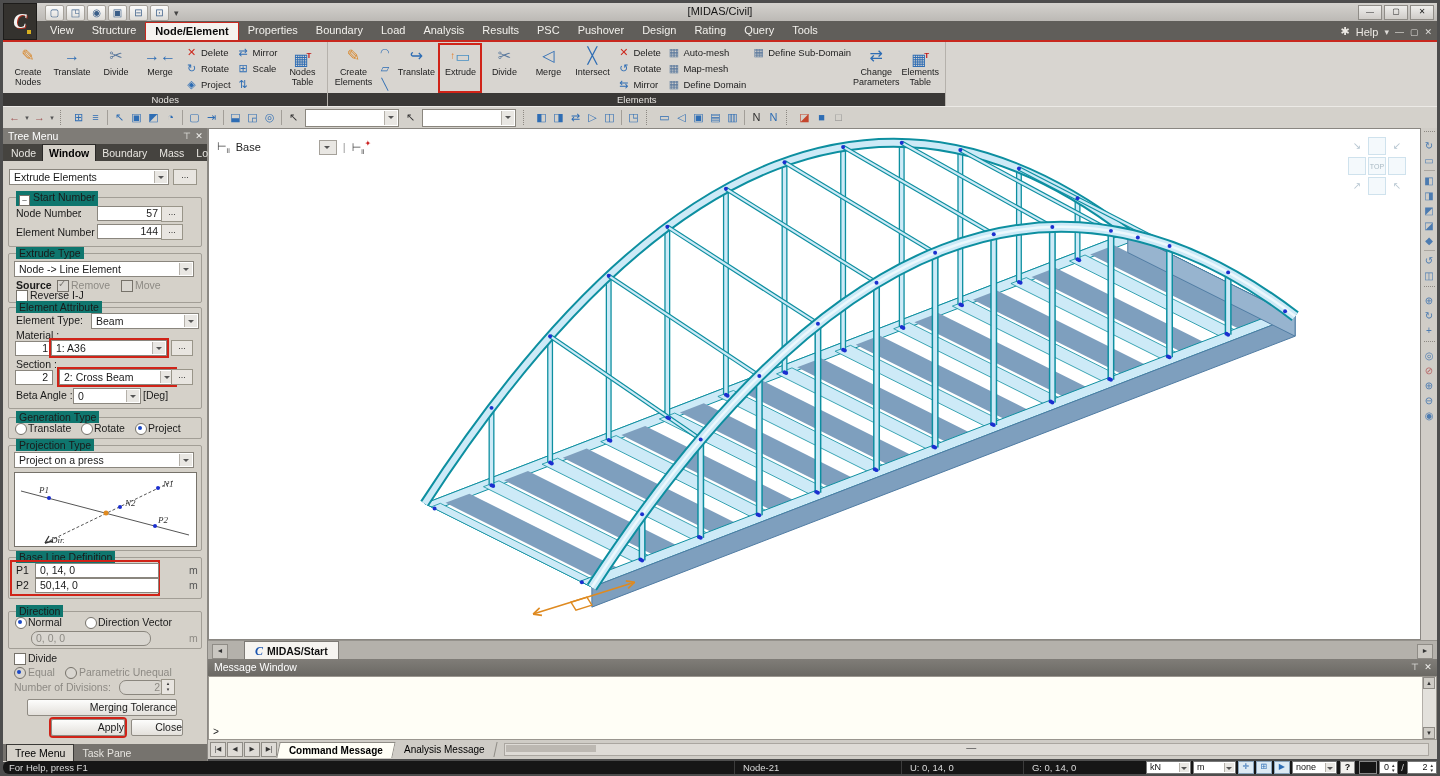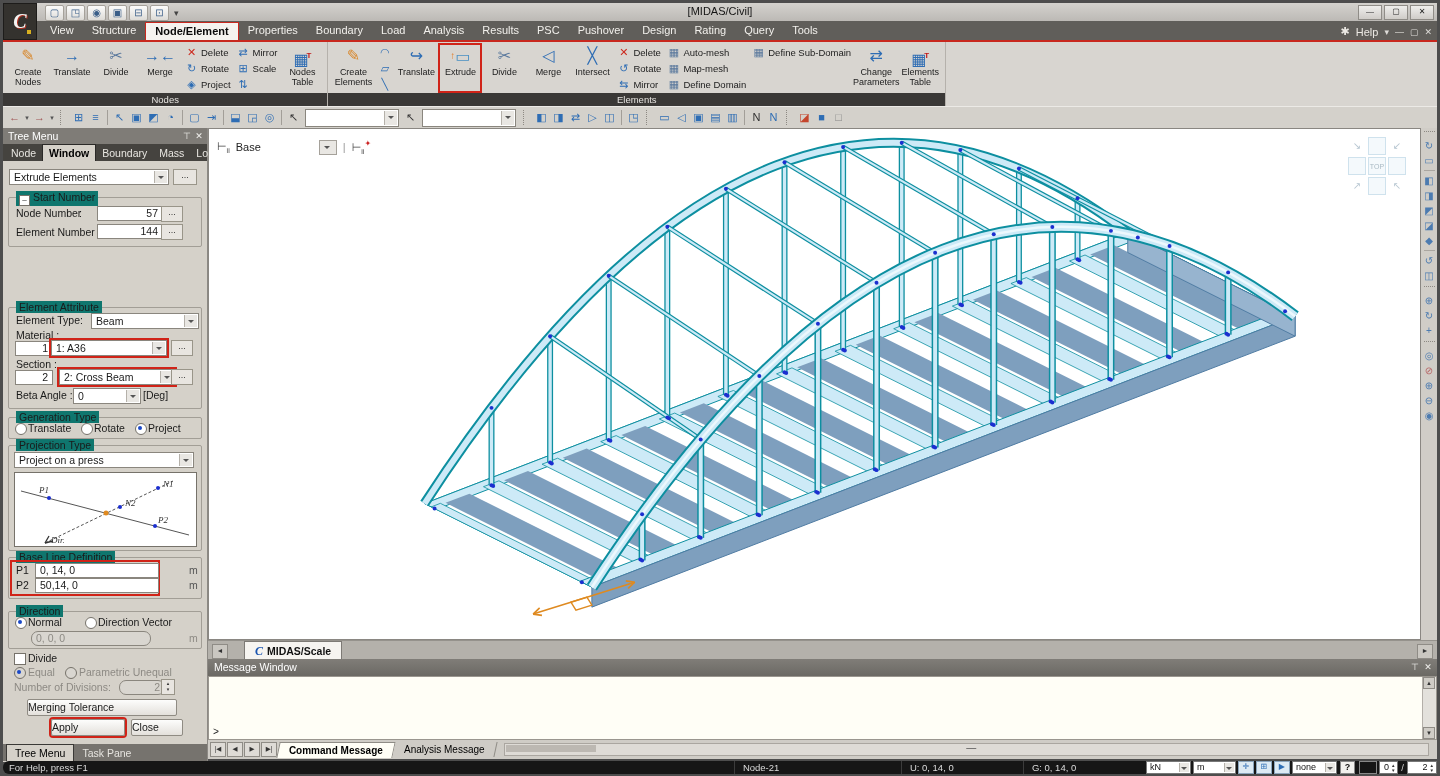--- a/index.html
+++ b/index.html
@@ -61,21 +61,21 @@
   .lbl{position:absolute;white-space:nowrap;}
   .cbx{position:absolute;width:10px;height:10px;background:#fff;border:1px solid #76726a;}
   .cbx.ck:after{content:"✓";position:absolute;left:0px;top:-3px;font-size:10px;color:#222;}
   .cbx.dis{background:#d9d6d0;}
   .cbx.dis.ck:after{color:#7f7c76;}
   .rad{position:absolute;width:10px;height:10px;background:#fff;border:1px solid #76726a;border-radius:50%;}
   .rad.sel:after{content:"";position:absolute;left:2px;top:2px;width:4px;height:4px;border-radius:50%;background:#1a49c8;}
   .rad.dis{background:#d9d6d0;}
   .redbox{box-shadow:0 0 0 2px #d02318;}
   .spin{position:absolute;width:12px;height:14px;background:#e8e5e0;border:1px solid #999589;font-size:5px;line-height:6px;text-align:center;color:#333;}
-  .btn{position:absolute;background:linear-gradient(#fdfdfc,#e3e0db);border:1px solid #8f8b83;border-radius:2px;text-align:left;font-size:10.5px;height:15px;line-height:15px;}
+  .btn{position:absolute;background:linear-gradient(#fdfdfc,#e3e0db);border:1px solid #8f8b83;border-radius:2px;text-align:right;font-size:10.5px;height:15px;line-height:15px;}
   .tp-bottabs{position:absolute;left:0;bottom:1px;right:0;height:17px;background:#76736e;display:flex;align-items:flex-end;padding-left:3px;}
   .btab{font-size:10.5px;color:#e6e4df;padding:2px 8px;}
   .btab.act{background:#d5d1c9;color:#000;border:1px solid #3a3936;border-bottom:none;}
   
   .viewport{position:absolute;left:208px;top:128px;width:1213px;height:512px;background:#ffffff;border:1px solid #8a8782;box-sizing:border-box;}
   .vp-head{position:absolute;left:8px;top:10px;display:flex;align-items:center;gap:6px;font-size:11px;color:#222;z-index:3;}
   .plane-ic{color:#444;font-size:11px;}
   .plane-ic .red{color:#c22;font-size:8px;vertical-align:5px;}
   .vp-combo{width:16px;height:13px;background:#e9e7e3;border:1px solid #a5a19a;position:relative;margin-left:52px;}
   .vp-combo:after{content:"";position:absolute;left:4px;top:5px;border:3px solid transparent;border-top-color:#555;}
@@ -418,20 +418,31 @@
         <div class="leg"><span style="display:inline-block;width:9px;height:9px;border:1px solid #76726a;background:#fff;font-size:8px;line-height:7px;text-align:center;vertical-align:-1px">–</span> <span>Start Number</span></div>
         <span class="lbl" style="left:7px;top:9px">Node Number</span>
         <span class="lbl" style="left:70px;top:9px">:</span>
         <div class="ibox" style="left:88px;top:8px;width:56px;text-align:right">57</div>
         <div class="morebtn" style="left:152px;top:8px;width:20px">...</div>
         <span class="lbl" style="left:7px;top:28px">Element Number :</span>
         <div class="ibox" style="left:88px;top:26px;width:56px;text-align:right">144</div>
         <div class="morebtn" style="left:152px;top:26px;width:20px">...</div>
       </div>
 
+      <div class="grp" style="left:5px;top:92px;width:192px;height:48px">
+        <div class="leg">Extrude Type</div>
+        <div class="combo2" style="left:5px;top:7px;width:160px"><span>Node -&gt; Line Element</span><span class="car"></span></div>
+        <span class="lbl" style="left:7px;top:25px;font-weight:bold">Source</span>
+        <span class="cbx dis ck" style="left:48px;top:26px"></span>
+        <span class="lbl" style="left:62px;top:25px;color:#8d8a84">Remove</span>
+        <span class="cbx dis" style="left:112px;top:26px"></span>
+        <span class="lbl" style="left:126px;top:25px;color:#8d8a84">Move</span>
+        <span class="cbx" style="left:7px;top:36px"></span>
+        <span class="lbl" style="left:21px;top:35px">Reverse I-J</span>
+      </div>
 
       <div class="grp" style="left:5px;top:146px;width:192px;height:100px">
         <div class="leg">Element Attribute</div>
         <span class="lbl" style="left:7px;top:6px">Element Type:</span>
         <div class="combo2" style="left:82px;top:5px;width:88px"><span>Beam</span><span class="car"></span></div>
         <span class="lbl" style="left:7px;top:21px">Material :</span>
         <div class="ibox" style="left:6px;top:33px;width:28px;text-align:right">1</div>
         <div class="combo2 redbox" style="left:42px;top:32px;width:96px"><span>1: A36</span><span class="car"></span></div>
         <div class="morebtn" style="left:162px;top:32px;width:20px">...</div>
         <span class="lbl" style="left:7px;top:50px">Section :</span>
@@ -735,21 +746,21 @@
       <div class="rbic" style="color: rgb(184, 106, 106);">⊘</div>
       <div class="rbic">⊕</div>
       <div class="rbic">⊖</div>
       <div class="rbic">◉</div>
     </div>
 
   <div class="vtabs">
     <div class="vnav" style="left:4px">◄</div>
     <div class="vtab">
       <span class="mini-c">C</span>
-      <span>MIDAS/Scale</span>
+      <span>MIDAS/Start</span>
     </div>
     <div class="vnav" style="right:4px">►</div>
   </div>
 
   <div class="msghead">
     <span>Message Window</span>
     <span class="hic" style="right:16px">⊤</span>
     <span class="hic" style="right:3px">✕</span>
   </div>
   <div class="msgbody">

